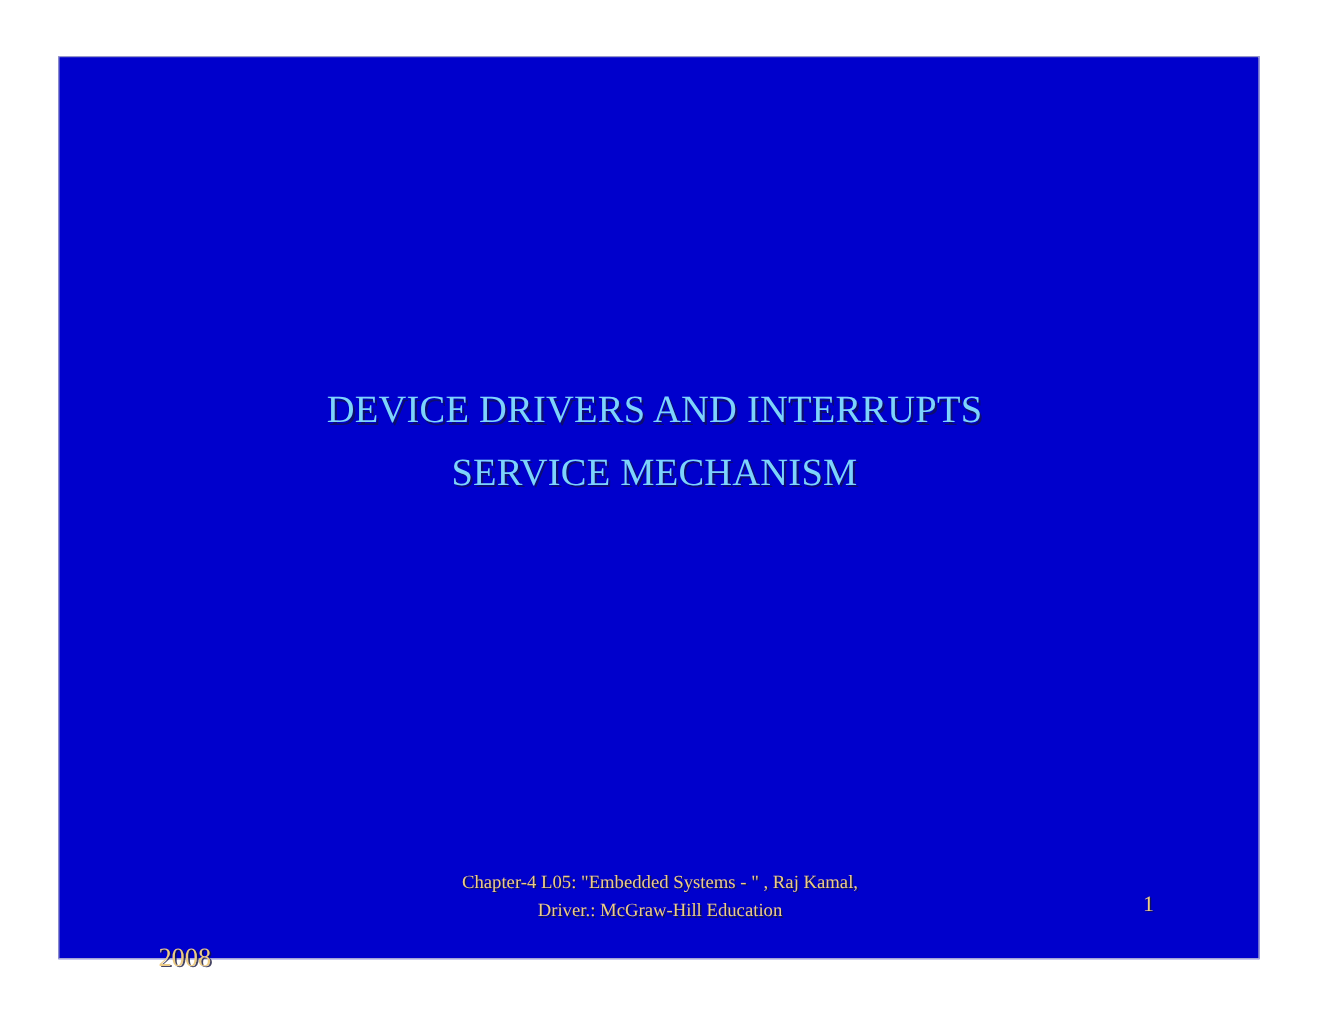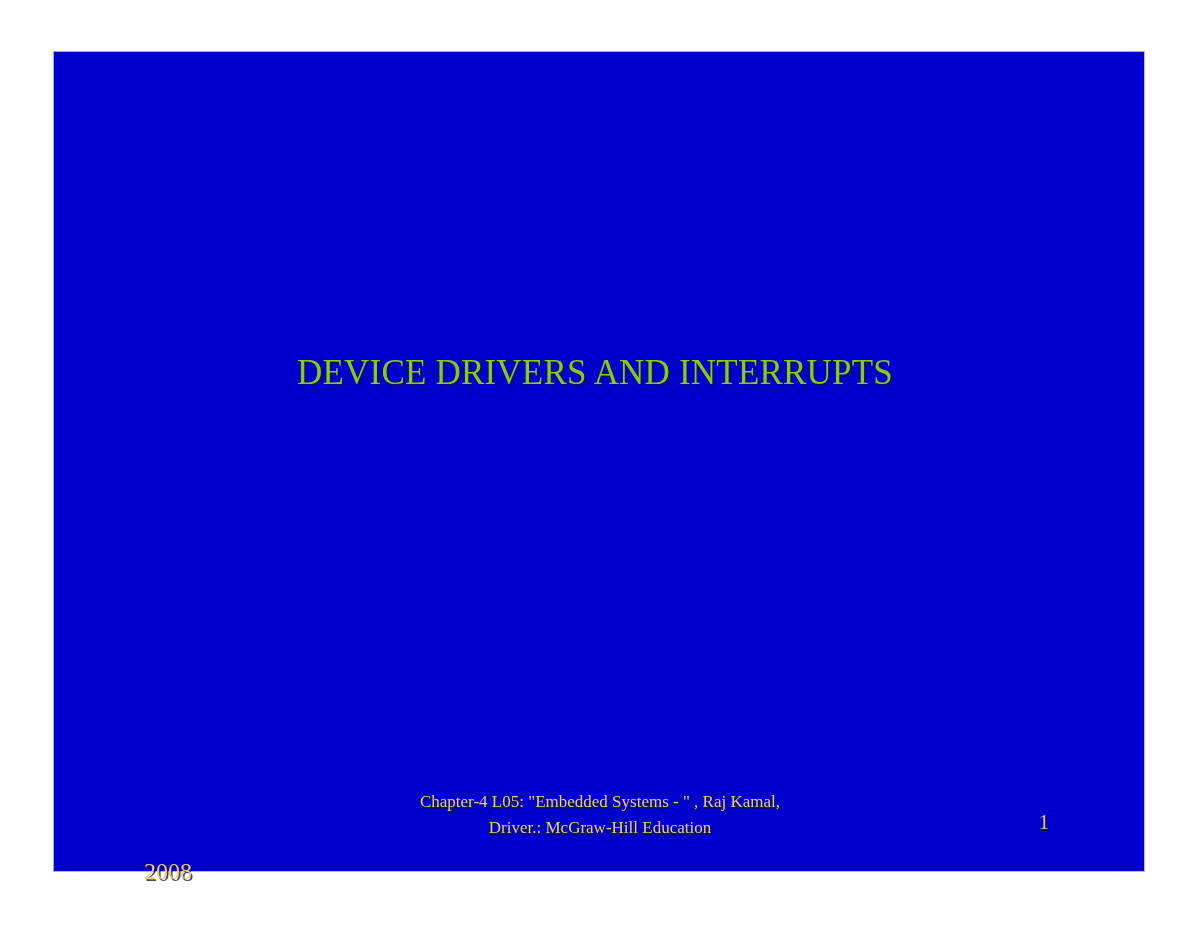--- a/index.html
+++ b/index.html
@@ -43,21 +43,21 @@
   
   #title-block {
     position: absolute;
     left: 0;
     top: 292px;
     width: 1082px;
     text-align: center;
   }
 
   .title-line {
-    color: #84cc16;
+    color: #7dd3fc;
     letter-spacing: 0.2px;
     white-space: nowrap;
     text-shadow: 2px 2px 0 rgba(20,20,60,0.65);
   }
 
   #title-line-1,
   #title-line-2 {
     font-size: 35px;
     line-height: 57px;
     font-weight: normal;
@@ -112,20 +112,21 @@
 </style>
 </head>
 <body>
 
 <div id="slide-page">
 
   <div id="slide-surface">
 
     <div id="title-block">
       <div class="title-line" id="title-line-1">DEVICE DRIVERS AND INTERRUPTS</div>
+      <div class="title-line" id="title-line-2">SERVICE MECHANISM</div>
     </div>
 
     <div id="slide-footer">
       <div class="footer-text" id="footer-year">2008</div>
 
       <div class="footer-text" id="footer-citation">
         <span>Chapter-4 L05: "Embedded Systems - " , Raj Kamal,</span>
         <br>
         <span>Driver.: McGraw-Hill Education</span>
       </div>

